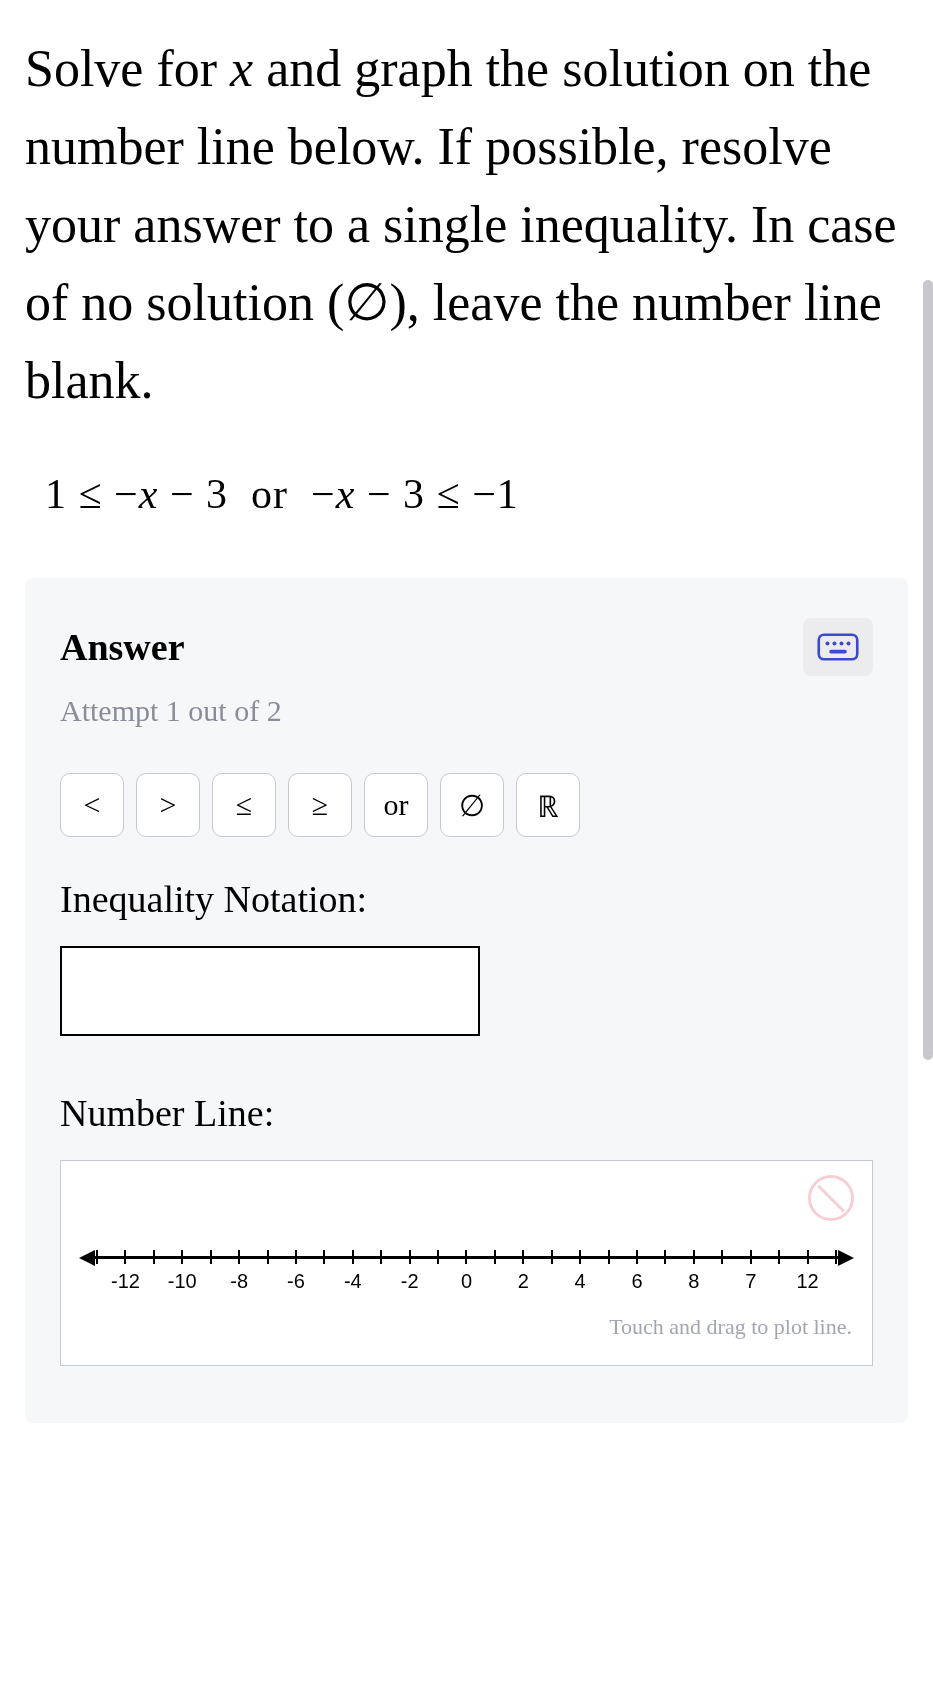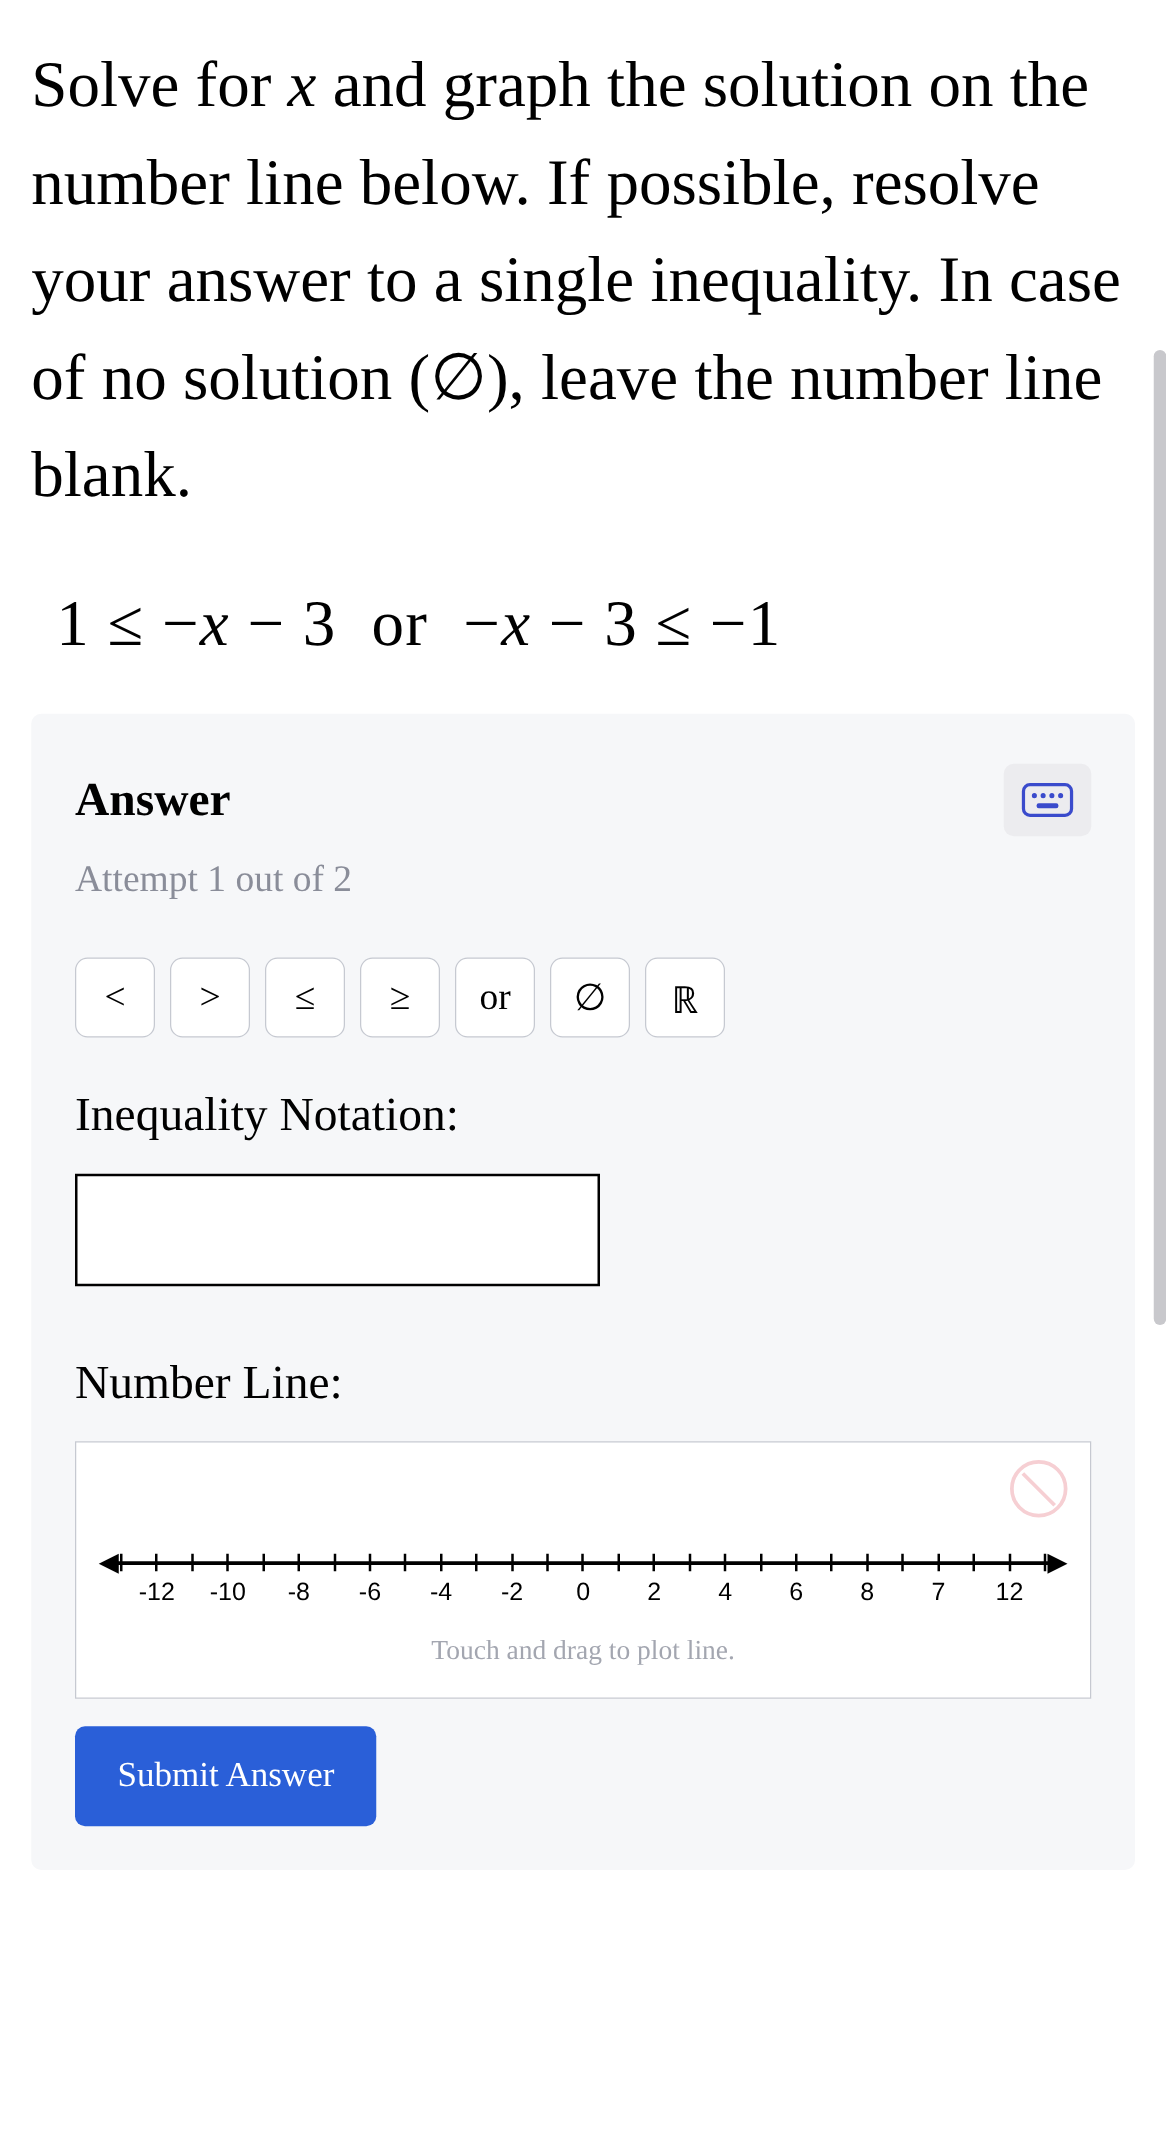--- a/index.html
+++ b/index.html
@@ -12,22 +12,22 @@
   position: relative;
   color: #000;
 }
 .question-text {
   font-size: 52px;
   line-height: 1.5;
   margin-bottom: 50px;
 }
 .math-expr {
   font-family: 'Cambria Math', 'STIX', Georgia, serif;
-  font-size: 52px;
-  margin: 40px 0 42px 20px;
+  font-size: 42px;
+  margin: 40px 0 60px 20px;
   letter-spacing: 1px;
 }
 .answer-panel {
   background: #f6f7f9;
   border-radius: 8px;
   padding: 40px 35px 35px 35px;
 }
 .answer-header {
   display: flex;
   justify-content: space-between;
@@ -154,21 +154,21 @@
   height: 14px;
   background: #000;
 }
 .tick-label {
   font-size: 20px;
   font-family: Arial, sans-serif;
   margin-top: 6px;
   white-space: nowrap;
 }
 .hint-text {
-  text-align: center;
+  text-align: right;
   font-size: 22px;
   color: #a3a6b0;
   margin-top: 8px;
 }
 .submit-btn {
   background: #2a5fd8;
   color: #fff;
   border: none;
   border-radius: 8px;
   font-size: 28px;
@@ -344,14 +344,13 @@
           </div>
           <div class="tick">
             <div class="tick-mark"></div>
             <div class="tick-label" style="height: 22px;"></div>
           </div>
         </div>
     </div>
     <div class="hint-text">Touch and drag to plot line.</div>
   </div>
 
-  <button class="submit-btn">Submit Answer</button>
 </div>
 
 </body></html>

